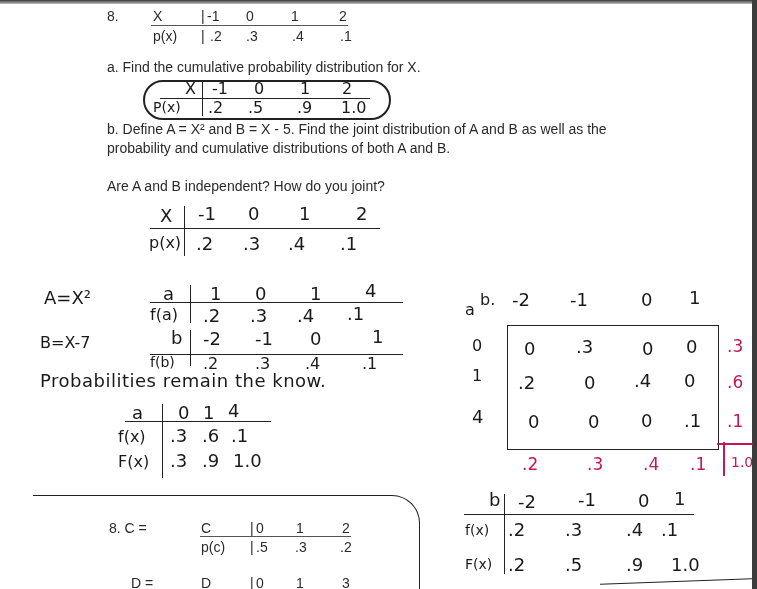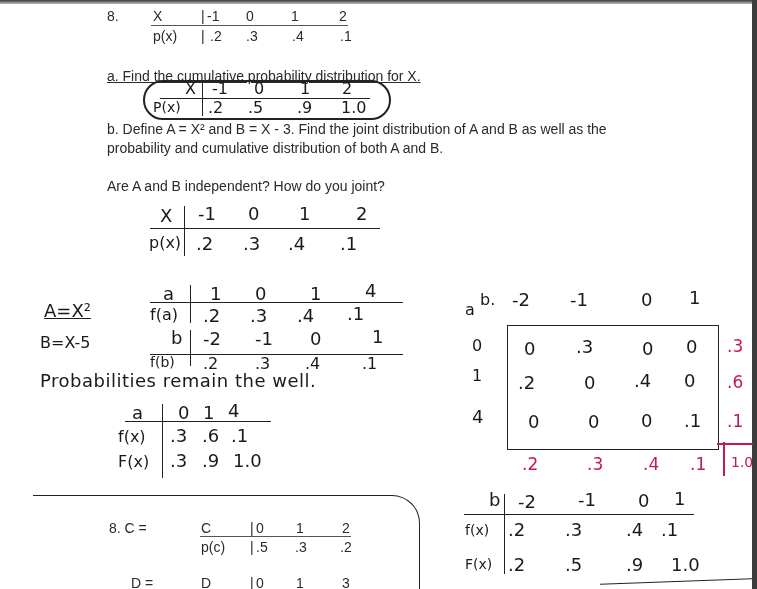--- a/index.html
+++ b/index.html
@@ -38,54 +38,54 @@
 <div class="abs pr" style="left:291px;top:8px;">1</div>
 <div class="abs pr" style="left:339px;top:8px;">2</div>
 <div class="prline" style="left:151px;top:25px;width:197px;"></div>
 <div class="abs pr" style="left:153px;top:28px;">p(x)</div>
 <div class="abs pr" style="left:201px;top:28px;">|</div>
 <div class="abs pr" style="left:210px;top:28px;">.2</div>
 <div class="abs pr" style="left:246px;top:28px;">.3</div>
 <div class="abs pr" style="left:292px;top:28px;">.4</div>
 <div class="abs pr" style="left:340px;top:28px;">.1</div>
 
-<div class="abs pr" style="left:107px;top:68px;text-decoration:underline;">a. Find the cumulative probability distribution for X.</div>
+<div class="abs pr" style="left:107px;top:59px;">a. Find the cumulative probability distribution for X.</div>
 <div class="oval" style="left:143px;top:80px;width:244px;height:36px;"></div>
 <div class="abs hw hw16" style="left:185px;top:79px;">X</div>
 <div class="vline" style="left:202px;top:82px;height:34px;"></div>
 <div class="abs hw hw16" style="left:212px;top:79px;">-1</div>
 <div class="abs hw hw16" style="left:254px;top:79px;">0</div>
 <div class="abs hw hw16" style="left:300px;top:79px;">1</div>
 <div class="abs hw hw16" style="left:342px;top:79px;">2</div>
 <div class="hline" style="left:160px;top:98px;width:210px;"></div>
 <div class="abs hw" style="left:153px;top:99px;font-size:14px;">P(x)</div>
 <div class="abs hw hw16" style="left:208px;top:98px;">.2</div>
 <div class="abs hw hw16" style="left:248px;top:98px;">.5</div>
 <div class="abs hw hw16" style="left:297px;top:98px;">.9</div>
 <div class="abs hw hw16" style="left:341px;top:98px;">1.0</div>
 
-<div class="abs pr" style="left:107px;top:121px;">b. Define A = X² and B = X - 3. Find the joint distribution of A and B as well as the</div>
-<div class="abs pr" style="left:107px;top:140px;">probability and cumulative distribution of both A and B.</div>
+<div class="abs pr" style="left:107px;top:121px;">b. Define A = X² and B = X - 5. Find the joint distribution of A and B as well as the</div>
+<div class="abs pr" style="left:107px;top:140px;">probability and cumulative distributions of both A and B.</div>
 <div class="abs pr" style="left:107px;top:178px;">Are A and B independent? How do you joint?</div>
 
 <div class="abs hw hw18" style="left:160px;top:205px;">X</div>
 <div class="vline" style="left:184px;top:206px;height:50px;"></div>
 <div class="abs hw hw18" style="left:198px;top:203px;">-1</div>
 <div class="abs hw hw18" style="left:248px;top:203px;">0</div>
 <div class="abs hw hw18" style="left:299px;top:203px;">1</div>
 <div class="abs hw hw18" style="left:356px;top:203px;">2</div>
 <div class="hline" style="left:150px;top:228px;width:230px;"></div>
 <div class="abs hw hw16" style="left:149px;top:233px;">p(x)</div>
 <div class="abs hw hw18" style="left:196px;top:233px;">.2</div>
 <div class="abs hw hw18" style="left:243px;top:233px;">.3</div>
 <div class="abs hw hw18" style="left:288px;top:233px;">.4</div>
 <div class="abs hw hw18" style="left:340px;top:233px;">.1</div>
 
-<div class="abs hw hw18" style="left:44px;top:300px;text-decoration:underline;">A=X²</div>
-<div class="abs hw hw16" style="left:40px;top:333px;">B=X-5</div>
+<div class="abs hw hw18" style="left:44px;top:287px;">A=X²</div>
+<div class="abs hw hw16" style="left:40px;top:333px;">B=X-7</div>
 
 <div class="abs hw hw18" style="left:163px;top:283px;">a</div>
 <div class="vline" style="left:190px;top:285px;height:38px;"></div>
 <div class="abs hw hw18" style="left:210px;top:283px;">1</div>
 <div class="abs hw hw18" style="left:255px;top:283px;">0</div>
 <div class="abs hw hw18" style="left:310px;top:283px;">1</div>
 <div class="abs hw hw18" style="left:365px;top:280px;">4</div>
 <div class="hline" style="left:150px;top:302px;width:253px;"></div>
 <div class="abs hw hw16" style="left:150px;top:305px;">f(a)</div>
 <div class="abs hw hw18" style="left:203px;top:305px;">.2</div>
@@ -99,21 +99,21 @@
 <div class="abs hw hw18" style="left:255px;top:328px;">-1</div>
 <div class="abs hw hw18" style="left:310px;top:328px;">0</div>
 <div class="abs hw hw18" style="left:372px;top:326px;">1</div>
 <div class="hline" style="left:150px;top:354px;width:253px;"></div>
 <div class="abs hw" style="left:150px;top:354px;font-size:14px;">f(b)</div>
 <div class="abs hw hw16" style="left:203px;top:354px;">.2</div>
 <div class="abs hw hw16" style="left:255px;top:354px;">.3</div>
 <div class="abs hw hw16" style="left:305px;top:354px;">.4</div>
 <div class="abs hw hw16" style="left:362px;top:354px;">.1</div>
 
-<div class="abs hw hw18" style="left:40px;top:370px;letter-spacing:0.5px;">Probabilities remain the well.</div>
+<div class="abs hw hw18" style="left:40px;top:370px;letter-spacing:0.5px;">Probabilities remain the know.</div>
 
 <div class="abs hw hw18" style="left:132px;top:402px;">a</div>
 <div class="vline" style="left:162px;top:404px;height:74px;"></div>
 <div class="abs hw hw18" style="left:178px;top:402px;">0</div>
 <div class="abs hw hw18" style="left:203px;top:402px;">1</div>
 <div class="abs hw hw18" style="left:228px;top:400px;">4</div>
 <div class="hline" style="left:125px;top:421px;width:146px;"></div>
 <div class="abs hw hw16" style="left:118px;top:427px;">f(x)</div>
 <div class="abs hw hw18" style="left:170px;top:425px;">.3</div>
 <div class="abs hw hw18" style="left:202px;top:425px;">.6</div>

